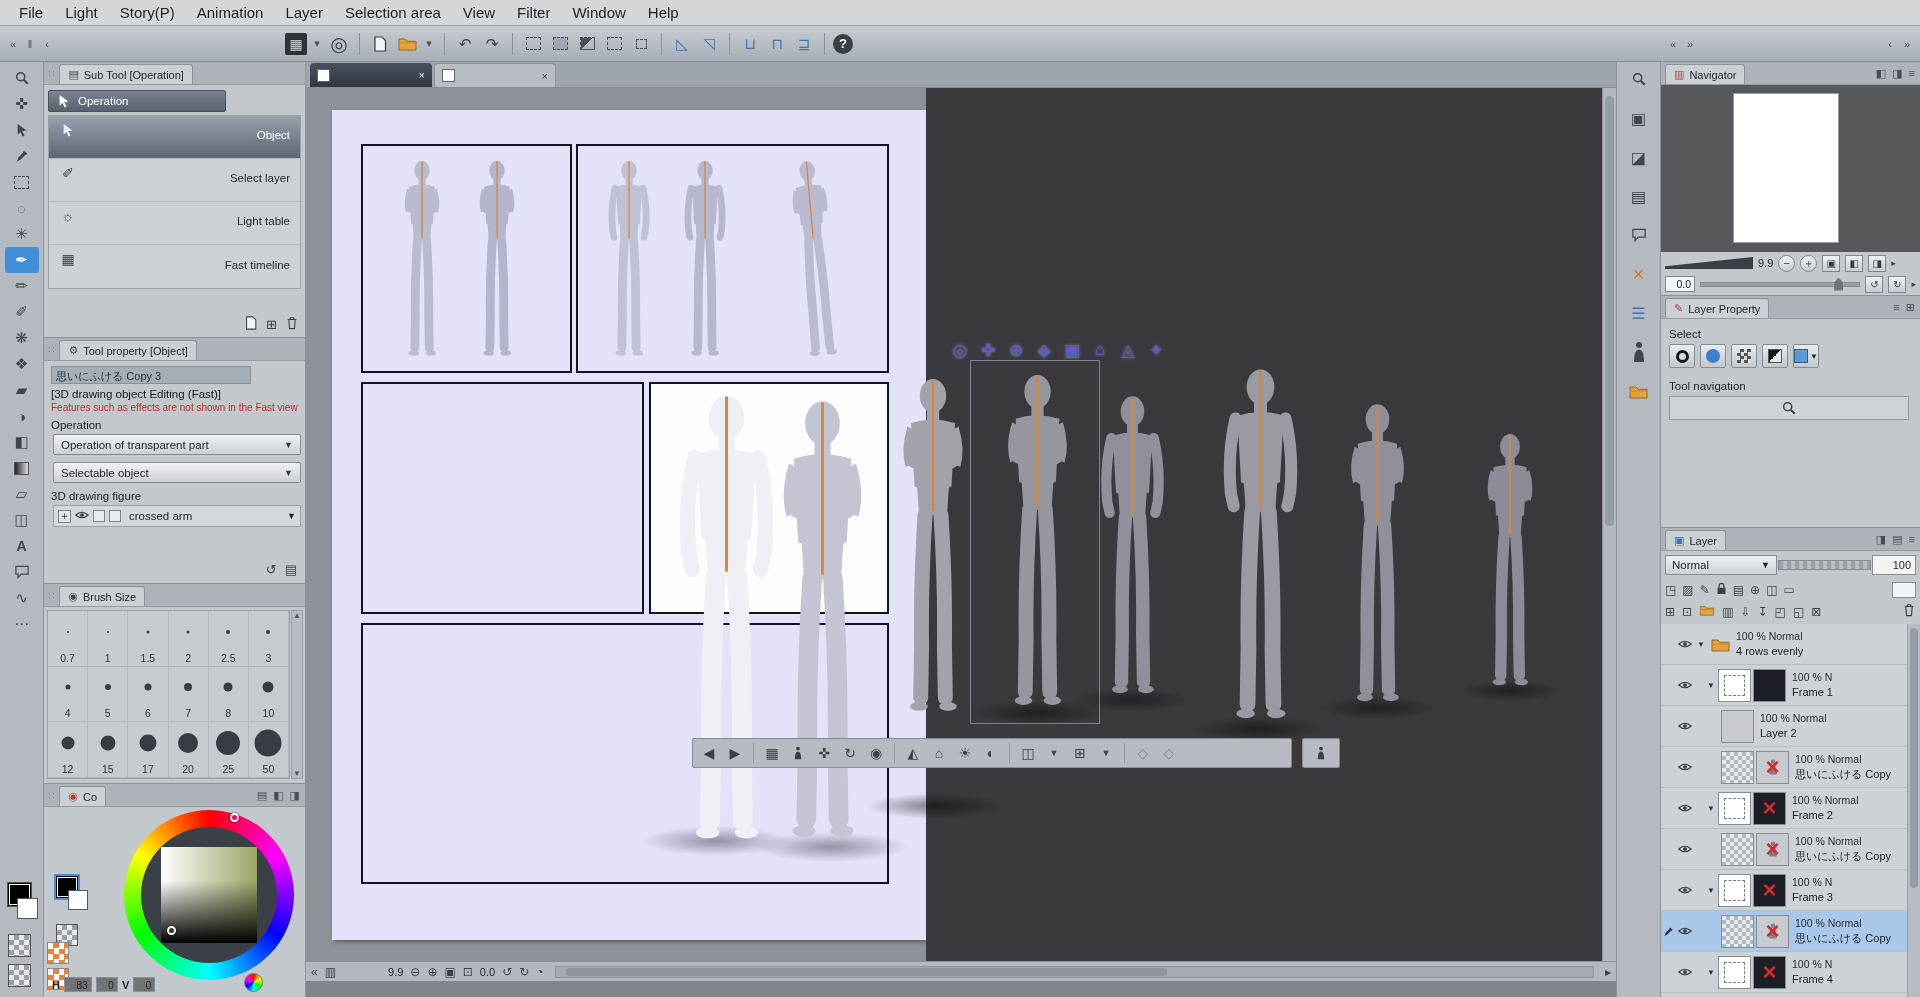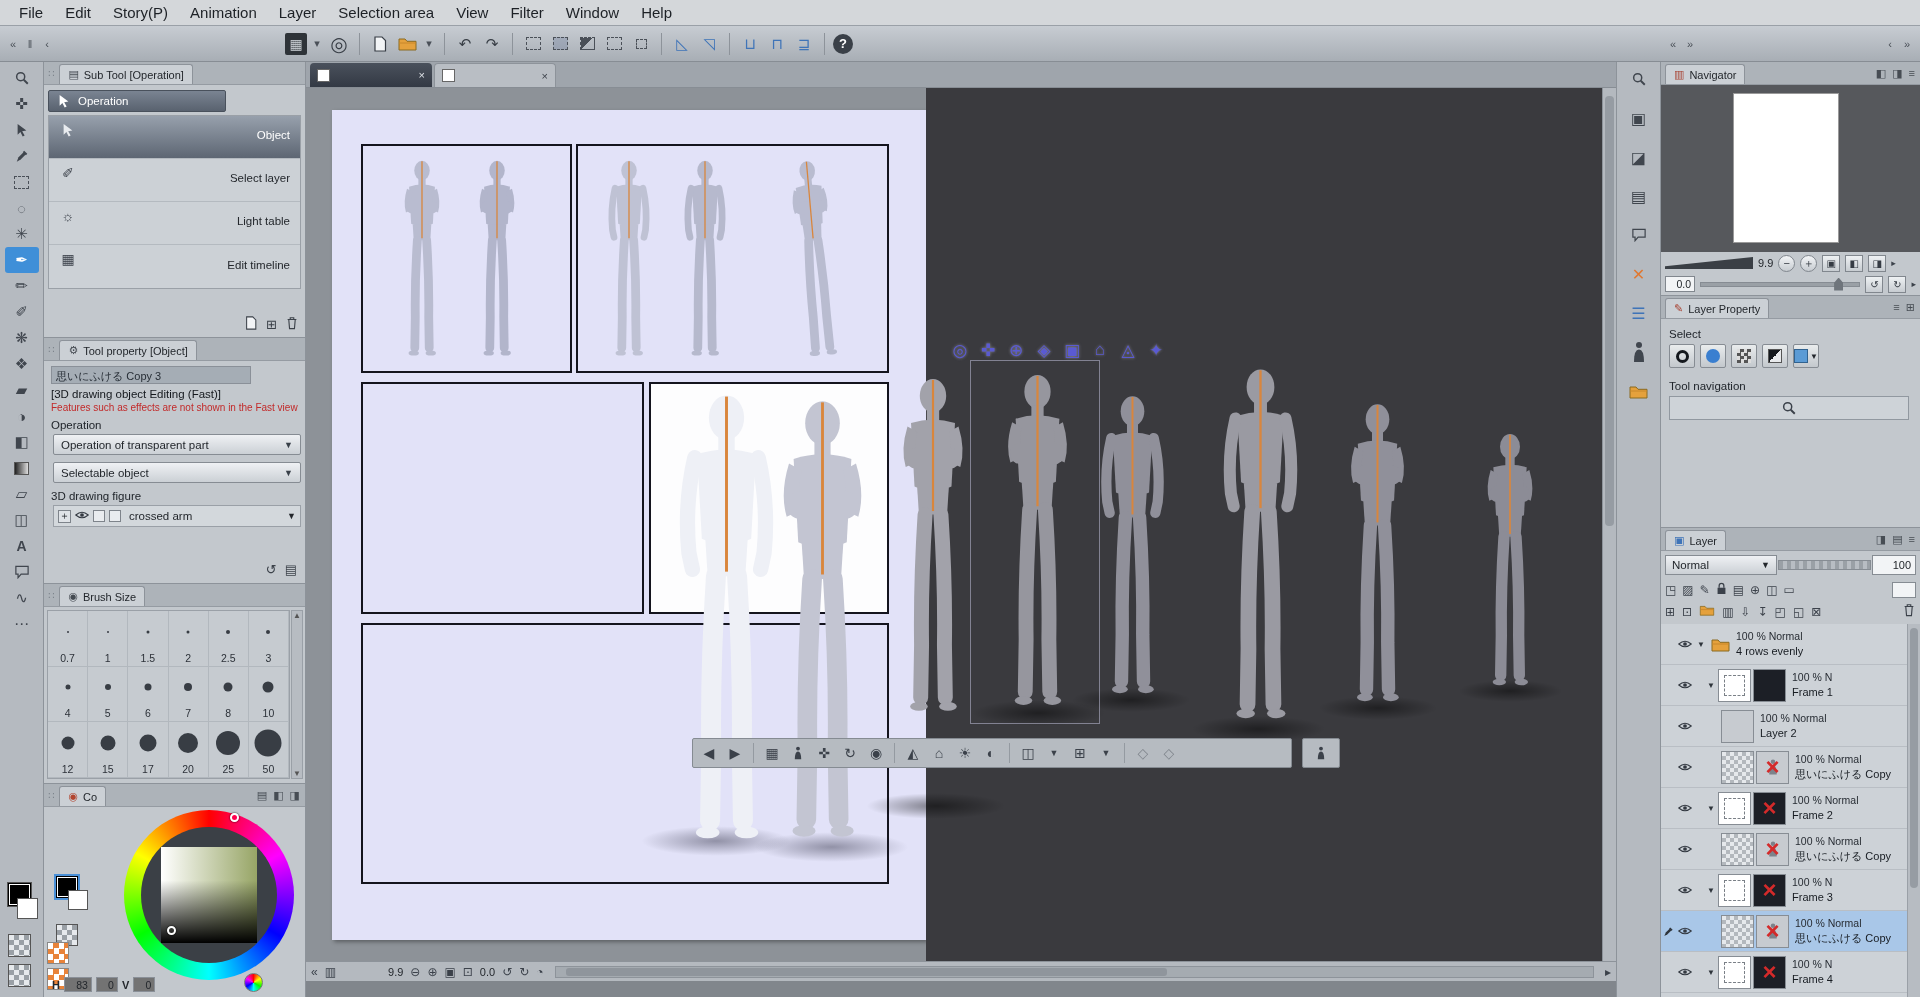--- a/index.html
+++ b/index.html
@@ -228,21 +228,21 @@
   <ellipse cx="77" cy="380" rx="10" ry="5" fill="currentColor"></ellipse>
   <path d="M60 9 L60 158" stroke="#d9863c" stroke-width="2.5" fill="none"></path>
 </symbol>
 </defs>
 </svg>
 
 <div id="app">
 
   <div id="menubar">
     <span class="mi">File</span>
-    <span class="mi">Edit</span>
+    <span class="mi">Light</span>
     <span class="mi">Story(P)</span>
     <span class="mi">Animation</span>
     <span class="mi">Layer</span>
     <span class="mi">Selection area</span>
     <span class="mi">View</span>
     <span class="mi">Filter</span>
     <span class="mi">Window</span>
     <span class="mi">Help</span>
   </div>
 
@@ -379,21 +379,21 @@
         <div class="strow">
           <span class="sticon">✐</span>
           <span class="stname">Select layer</span>
         </div>
         <div class="strow">
           <span class="sticon">☼</span>
           <span class="stname">Light table</span>
         </div>
         <div class="strow">
           <span class="sticon">▦</span>
-          <span class="stname">Edit timeline</span>
+          <span class="stname">Fast timeline</span>
         </div>
       </div>
       <div class="stfoot">
         <span><svg class="ic14" viewBox="0 0 14 16" style="color:#3c424a">
               <use href="#i-page"></use>
             </svg></span>
         <span>⊞</span>
         <span><svg class="ic14" viewBox="0 0 16 16">
               <use href="#i-trash"></use>
             </svg></span>

